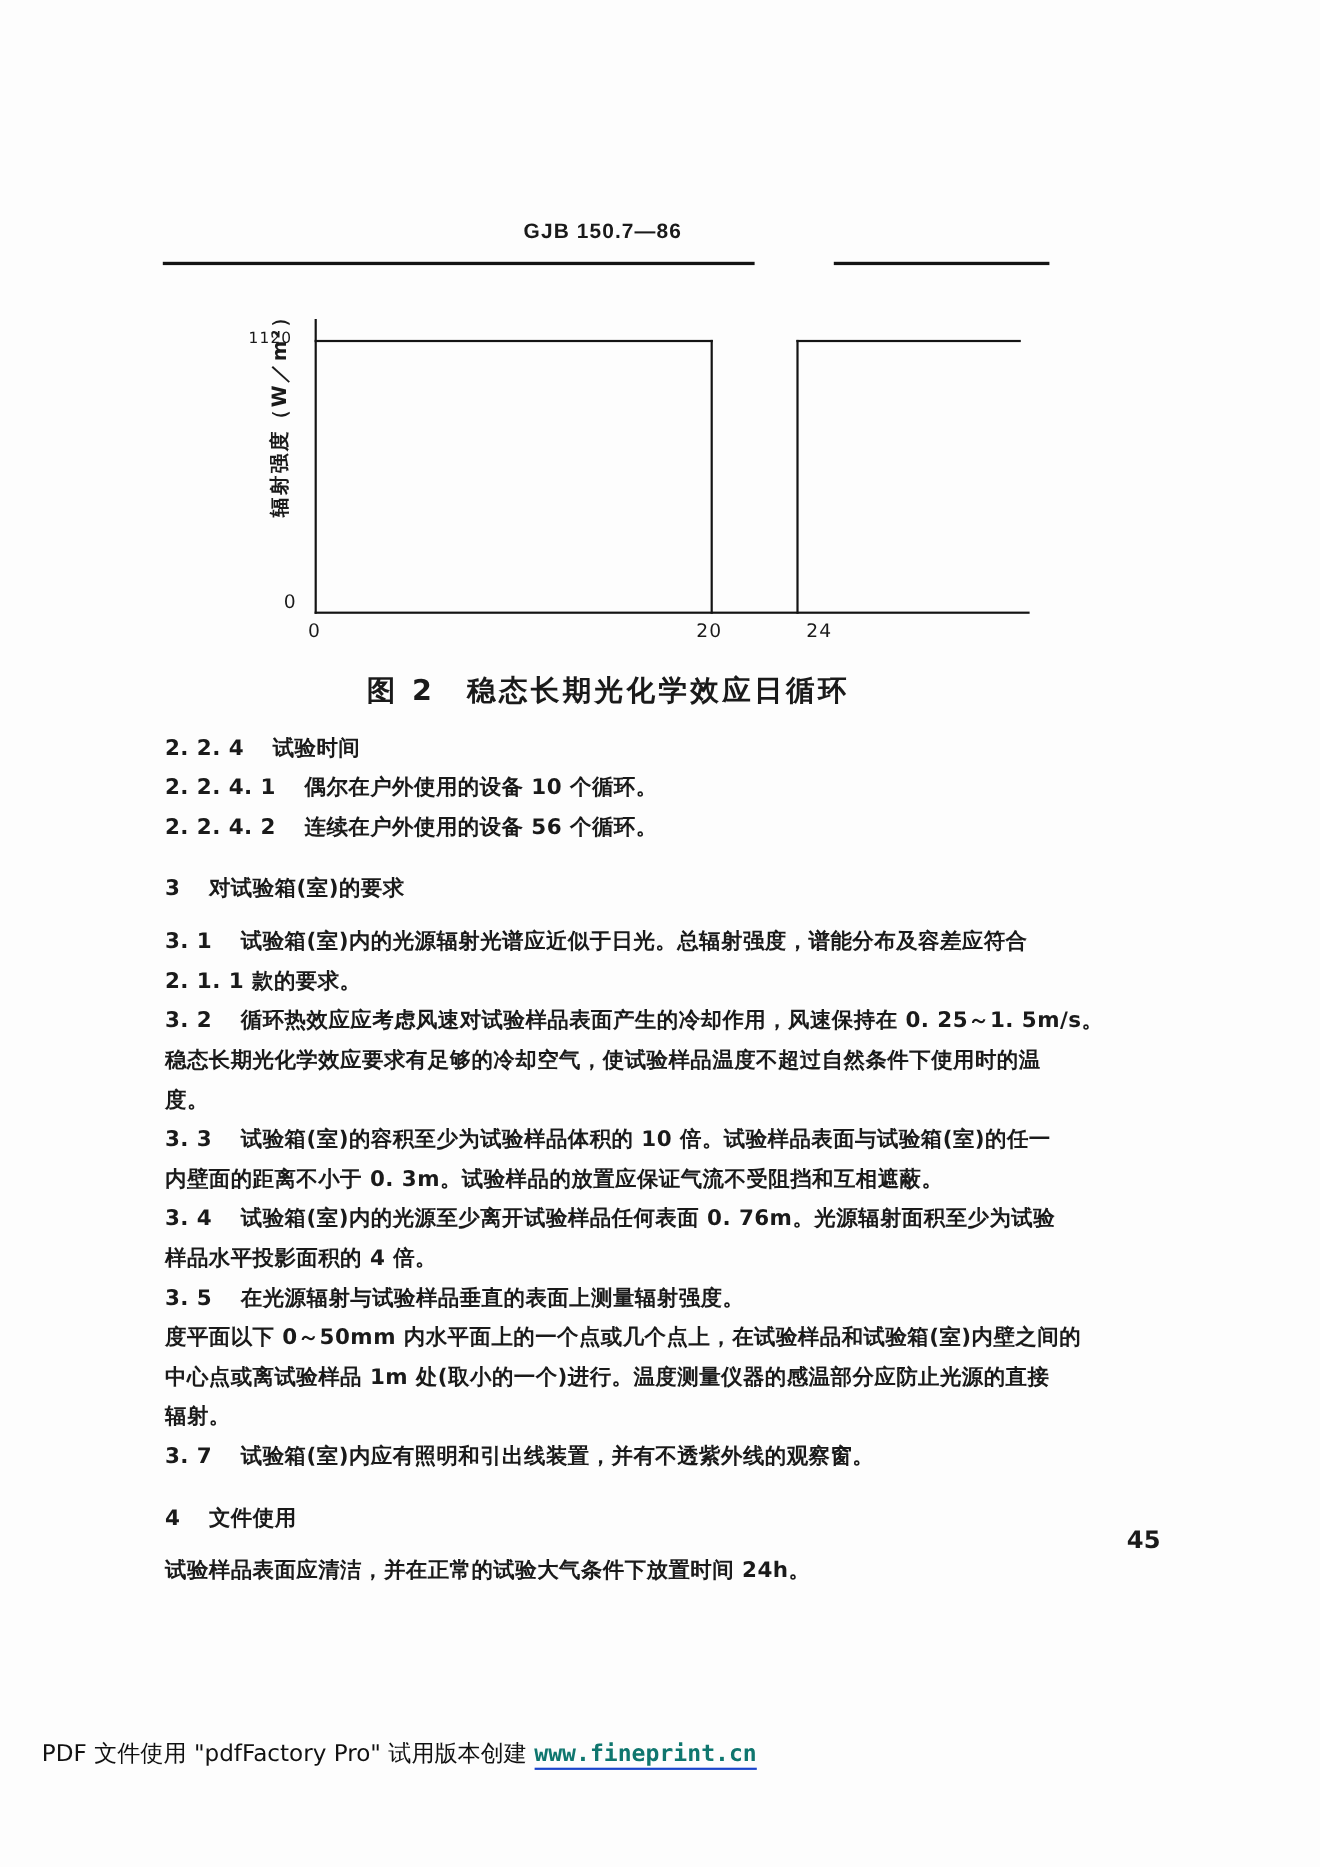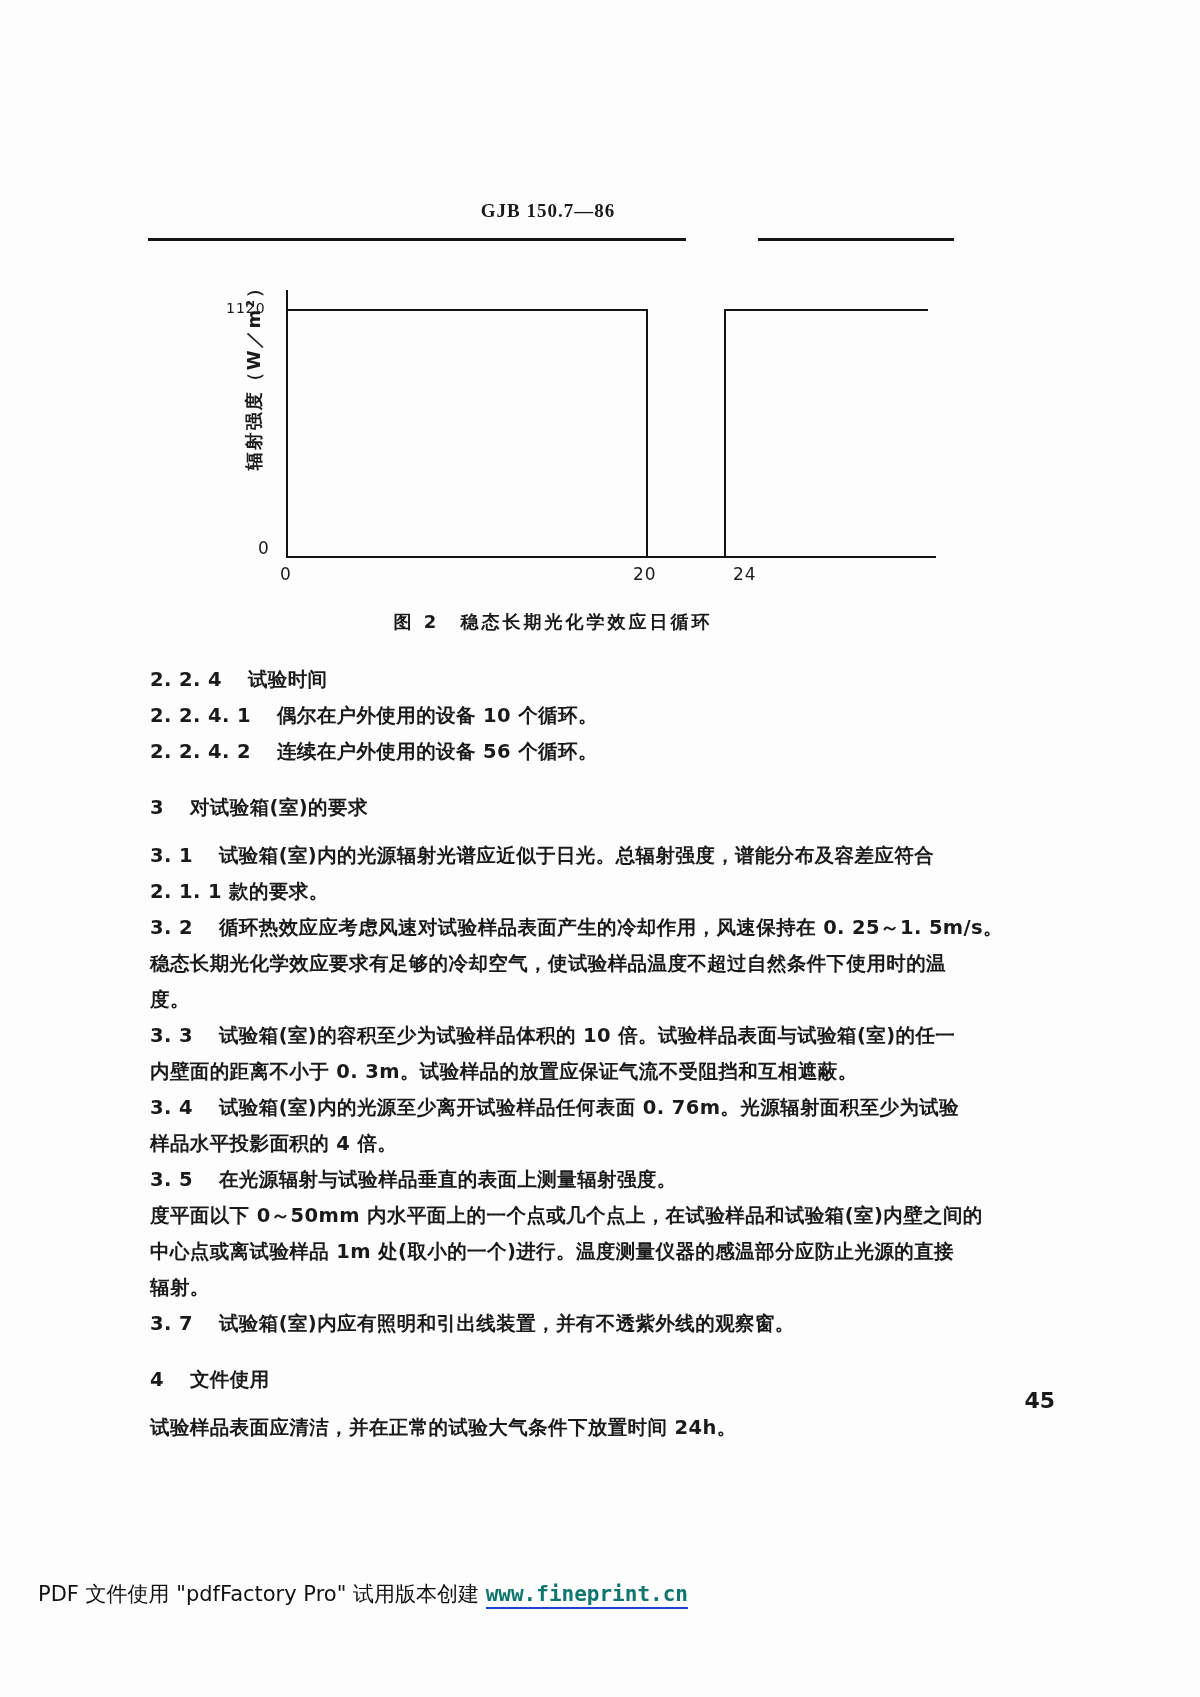--- a/index.html
+++ b/index.html
@@ -28,21 +28,21 @@
   
   .doc-header {
     position: absolute;
     left: 0;
     top: 200px;
     width: 1096px;
     text-align: center;
     font-size: 19px;
     font-weight: bold;
     letter-spacing: 1px;
-    font-family: Liberation Serif, serif;
+    font-family: Liberation Sans, sans-serif;
   }
   .header-rule-wrap {
     position: absolute;
     left: 148px;
     top: 238px;
     width: 806px;
     height: 4px;
   }
   .header-rule-a {
     position: absolute;
@@ -132,21 +132,21 @@
   .x-tick-0  { left: 132px; top: 302px; }
   .x-tick-20 { left: 485px; top: 302px; }
   .x-tick-24 { left: 566px; top: 302px; margin-left: 19px; }
 
   .fig-caption {
     position: absolute;
     left: 0;
     top: 348px;
     width: 810px;
     text-align: center;
-    font-size: 18px;
+    font-size: 26px;
     font-weight: bold;
     letter-spacing: 3px;
   }
 
   
   .body-text {
     position: absolute;
     left: 150px;
     top: 662px;
     width: 860px;

